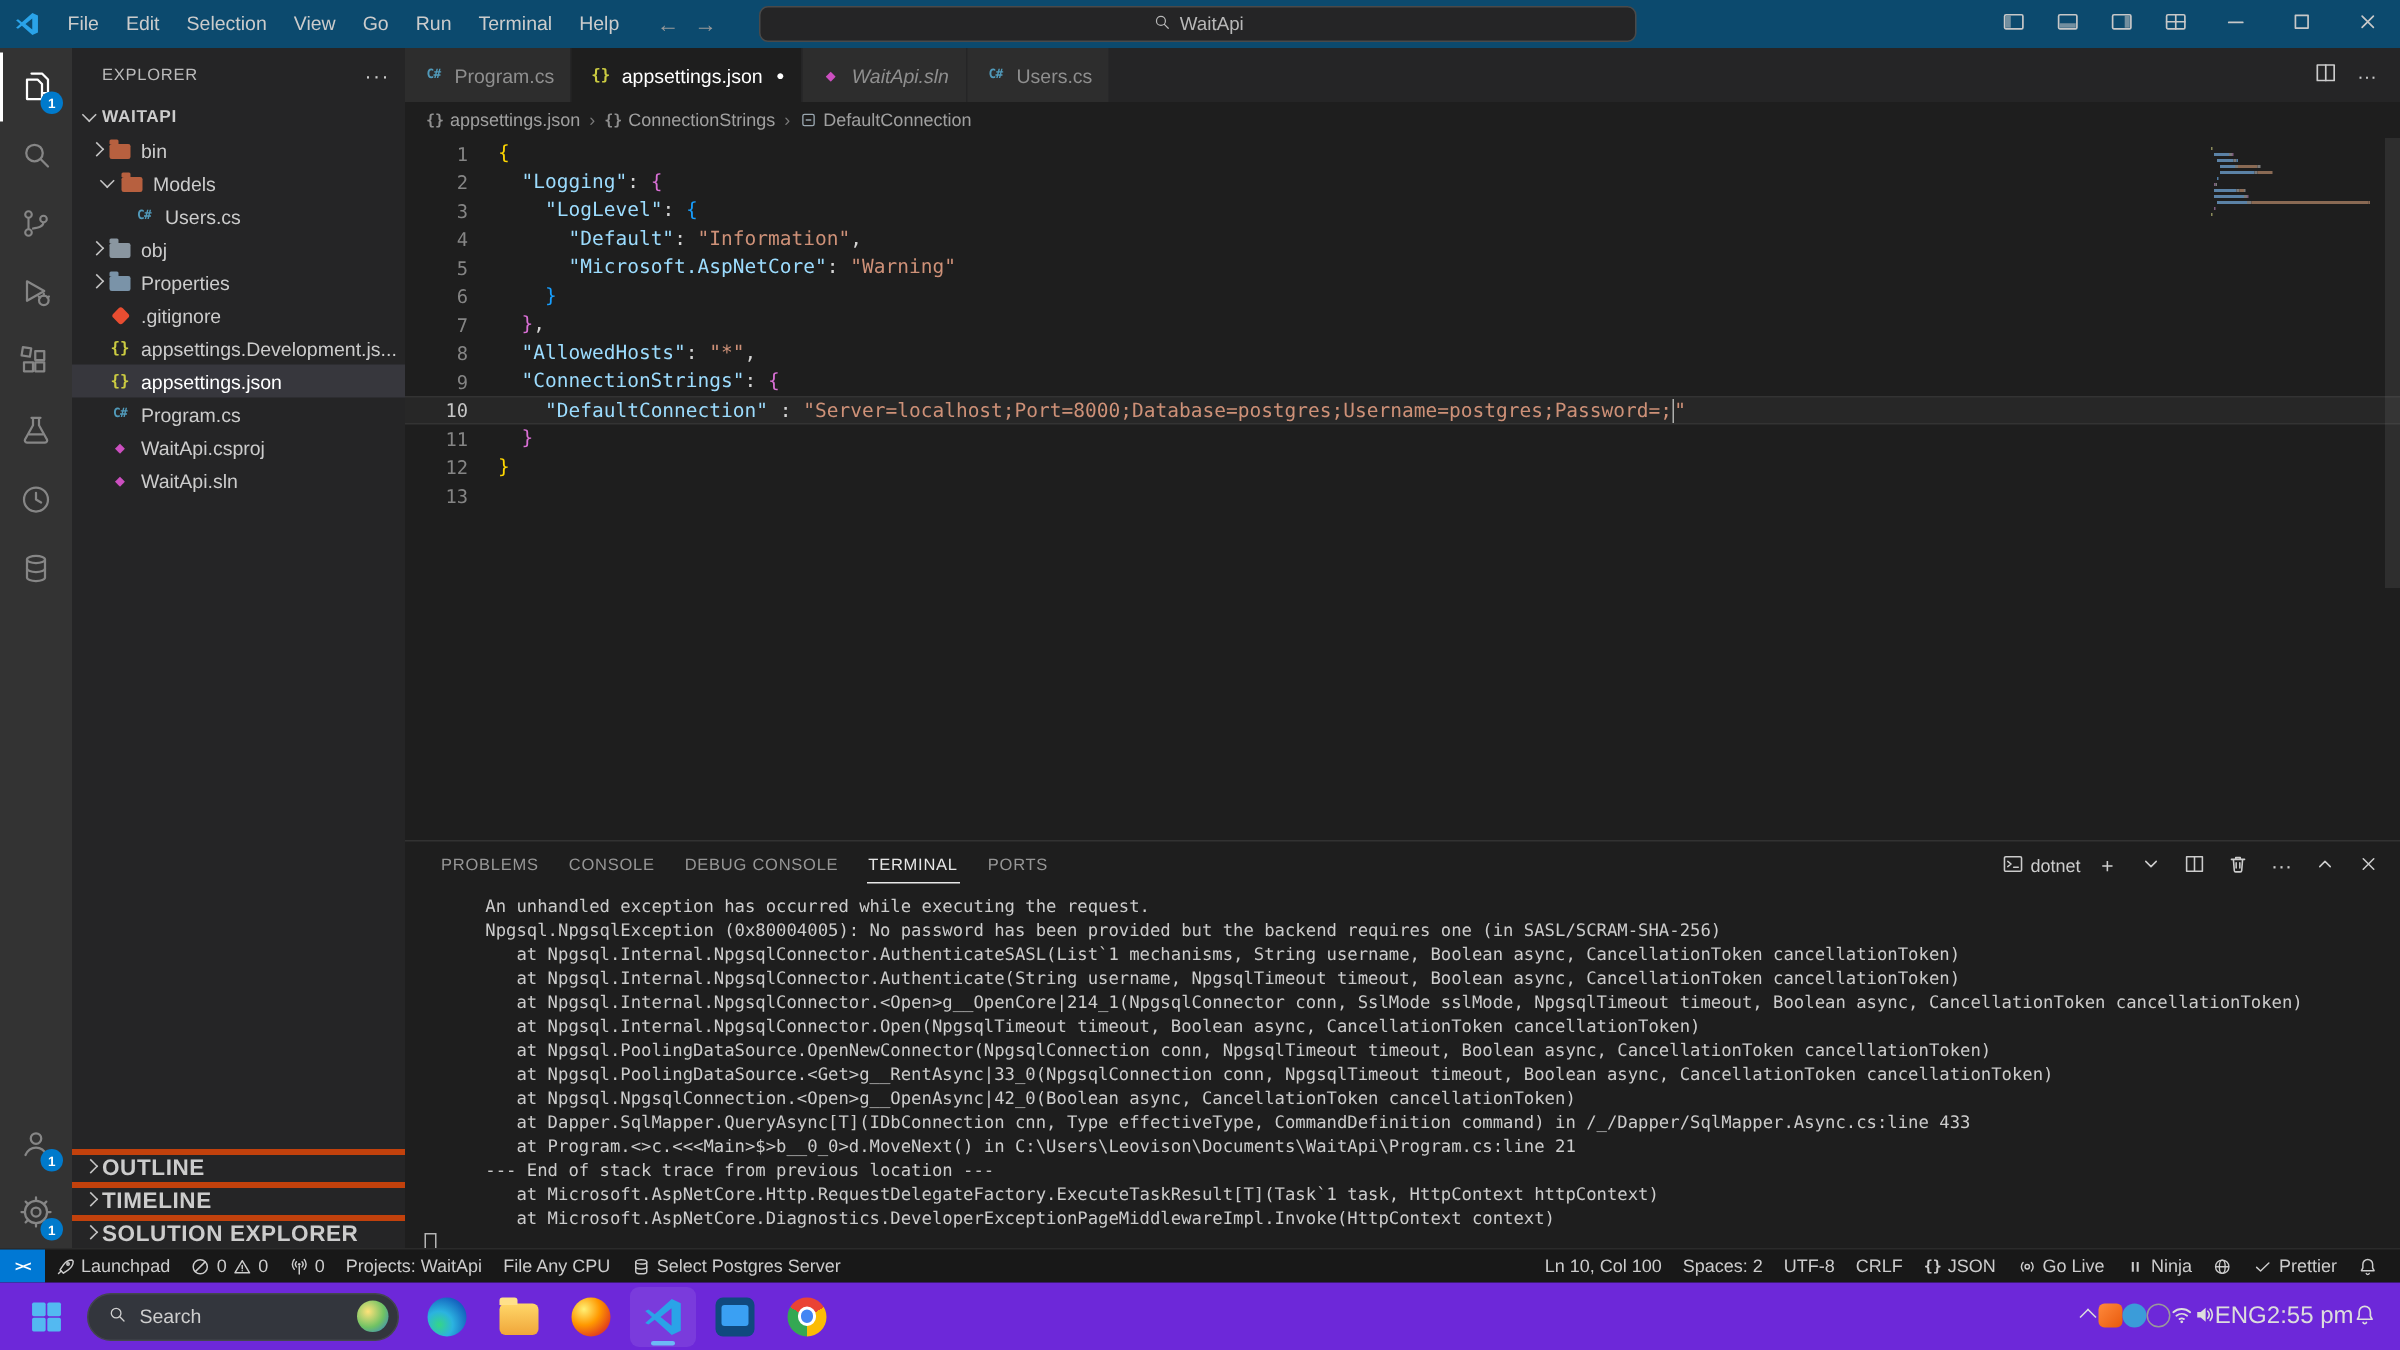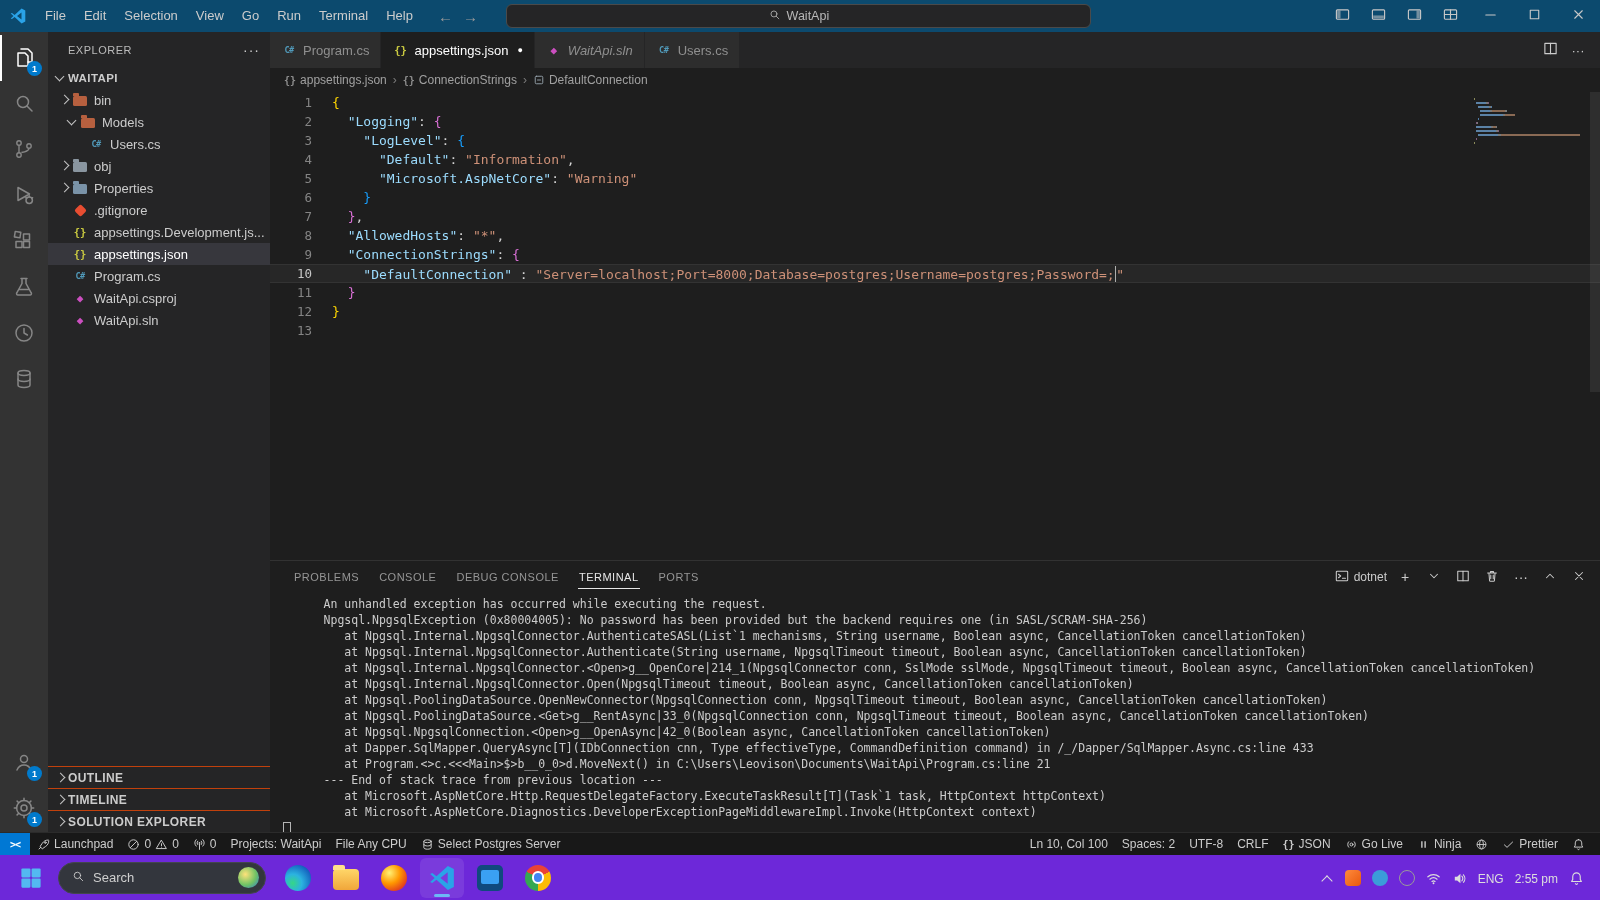--- a/index.html
+++ b/index.html
@@ -44,21 +44,21 @@
   .chev.down::before{content:"";position:absolute;top:3px;left:4px;width:6px;height:6px;border-right:1.4px solid #c5c5c5;border-bottom:1.4px solid #c5c5c5;transform:rotate(45deg)}
   .chev.none::before{content:""}
   .fi{width:16px;height:16px;display:flex;align-items:center;justify-content:center;flex:none;font-family:"DejaVu Sans Mono","Liberation Mono",monospace}
   .fi-cs{color:#519aba;font-size:8.5px;font-weight:700;letter-spacing:-.5px}
   .fi-json{color:#cbcb41;font-size:10.5px;font-weight:700}
   .fi-proj{color:#cc4fc0;font-size:11px}
   .fi-folder{width:14px;height:10px;border-radius:1.5px;position:relative;margin-top:2px;display:inline-block}
   .fi-folder::before{content:"";position:absolute;top:-3px;left:0;width:6px;height:3px;border-radius:1px 1px 0 0;background:inherit}
   .fi-git{width:9px;height:9px;background:#e84d31;transform:rotate(45deg);border-radius:2px;display:inline-block}
   .sb-sections{flex:none}
-  .sb-section{height:22px;display:flex;align-items:center;border-top:1px solid #c2410c;font-size:12px;font-weight:700;letter-spacing:.4px;color:#cccccc;padding-left:4px;cursor:pointer}
+  .sb-section{height:22px;display:flex;border-top:4px solid #c2410c;font-size:15px;font-weight:700;letter-spacing:.4px;color:#cccccc;padding-left:4px;cursor:pointer}
 
   
   .editor-col{flex:1;display:flex;flex-direction:column;min-width:0;background:#1e1e1e}
   .tabbar{height:36px;background:#252526;display:flex;align-items:stretch;flex:none}
   .tab{display:flex;align-items:center;gap:6px;padding:0 11px;background:#2d2d2d;border-right:1px solid #252526;color:#8f8f8f;font-size:13px;cursor:pointer}
   .tab.active{background:#1e1e1e;color:#ffffff}
   .tab-label.preview{font-style:italic}
   .dirty{color:#fff;font-size:9px;margin-left:3px}
   .tabbar-actions{margin-left:auto;display:flex;align-items:center;gap:4px;padding-right:10px;color:#cccccc}
   .tb-action{width:24px;height:24px;display:flex;align-items:center;justify-content:center;cursor:pointer}
@@ -121,21 +121,21 @@
   .app-ic{width:26px;height:26px;display:block;position:relative;flex:none}
   .app-ic svg{width:26px;height:26px;display:block}
   .app-edge{border-radius:50%;background:radial-gradient(circle at 30% 70%,#35d687 0%,#2bb3e0 35%,#1565c0 75%,#0d47a1 100%)}
   .app-explorer{background:linear-gradient(180deg,#ffd769,#f0a63a);border-radius:4px;height:21px;margin-top:4px;position:relative}
   .app-explorer::before{content:"";position:absolute;top:-4px;left:0;width:12px;height:5px;background:#ffe08a;border-radius:2px 2px 0 0}
   .app-firefox{border-radius:50%;background:radial-gradient(circle at 32% 30%,#fff176 0%,#ff9800 42%,#e64a19 72%,#c2185b 96%)}
   .app-monitor{background:#10497e;border-radius:5px;position:relative}
   .app-monitor::after{content:"";position:absolute;inset:5px 4px 7px 4px;background:#3aa0f3;border-radius:2px}
   .app-chrome{border-radius:50%;background:conic-gradient(from -60deg,#ea4335 0deg 120deg,#fbbc05 120deg 240deg,#34a853 240deg 360deg);position:relative}
   .app-chrome::after{content:"";position:absolute;inset:26%;border-radius:50%;background:#4285f4;border:2.5px solid #fff}
-  .tray{margin-left:auto;display:flex;align-items:flex-end;gap:11px;color:#dddddd;font-size:12px;padding-right:6px}
+  .tray{margin-left:auto;display:flex;align-items:flex-start;color:#dddddd;font-size:16px;padding-right:6px}
   .tray .ic svg{width:15px;height:15px;display:block}
   .tray-dot{width:16px;height:16px;display:inline-block;border-radius:4px;cursor:pointer}
   .tray-orange{background:linear-gradient(135deg,#ff8a3c,#e8590c)}
   .tray-blue{background:#3b9cd9;border-radius:50%}
   .tray-gray{background:transparent;border:1.5px solid #9a9a9a;border-radius:50%}
   .tray-chev{width:14px;position:relative;height:14px;cursor:pointer}
   .tray-chev::before{content:"";position:absolute;top:5px;left:3px;width:7px;height:7px;border-left:1.5px solid #ddd;border-top:1.5px solid #ddd;transform:rotate(45deg)}
   .tray-text{cursor:pointer}
 </style>
 </head>

